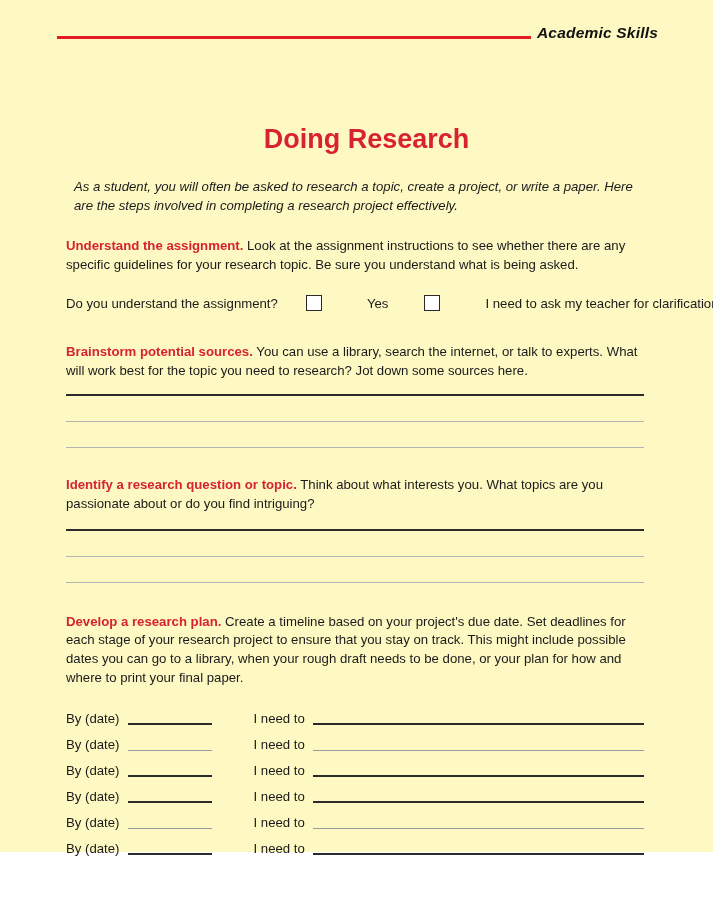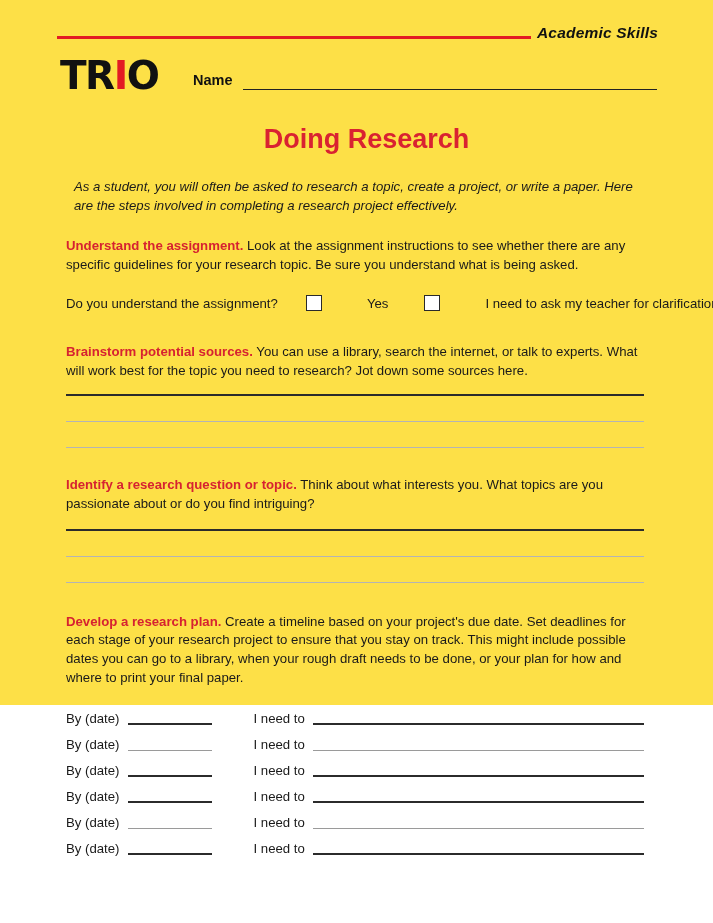--- a/index.html
+++ b/index.html
@@ -13,22 +13,22 @@
     position: relative;
     font-family: "Liberation Sans", sans-serif;
     color: #1a1a1a;
     overflow: hidden;
   }
 
   .page {
     position: absolute;
     left: 0; top: 0;
     width: 713px;
-    height: 705px;
-    background: #fde047;
+    height: 852px;
+    background: #fef9c3;
   }
 
   
   .header {
     position: absolute;
     left: 0; top: 0;
     width: 713px;
     height: 112px;
   }
   .header-rule {
@@ -223,26 +223,21 @@
 </style>
 </head>
 <body>
 
 <div class="page">
 
   <div class="header">
     <div class="header-rule"></div>
     <div class="header-category">Academic Skills</div>
 
-    <div class="logo"><span>TR</span><span class="logo-i">I</span><span>O</span></div>
-
-    <div class="name-row">
-      <span class="name-label">Name</span>
-      <span class="name-line"></span>
-    </div>
+
   </div>
 
   <div class="title">Doing Research</div>
 
   <div class="content">
 
     <p class="intro">As a student, you will often be asked to research a topic, create a project, or write a paper. Here are the steps involved in completing a research project effectively.</p>
 
     <div class="section" style="margin-top:22px;">
       <p class="sec-para"><span class="sec-head">Understand the assignment.</span><span> Look at the assignment instructions to see whether there are any specific guidelines for your research topic. Be sure you understand what is being asked.</span></p>

